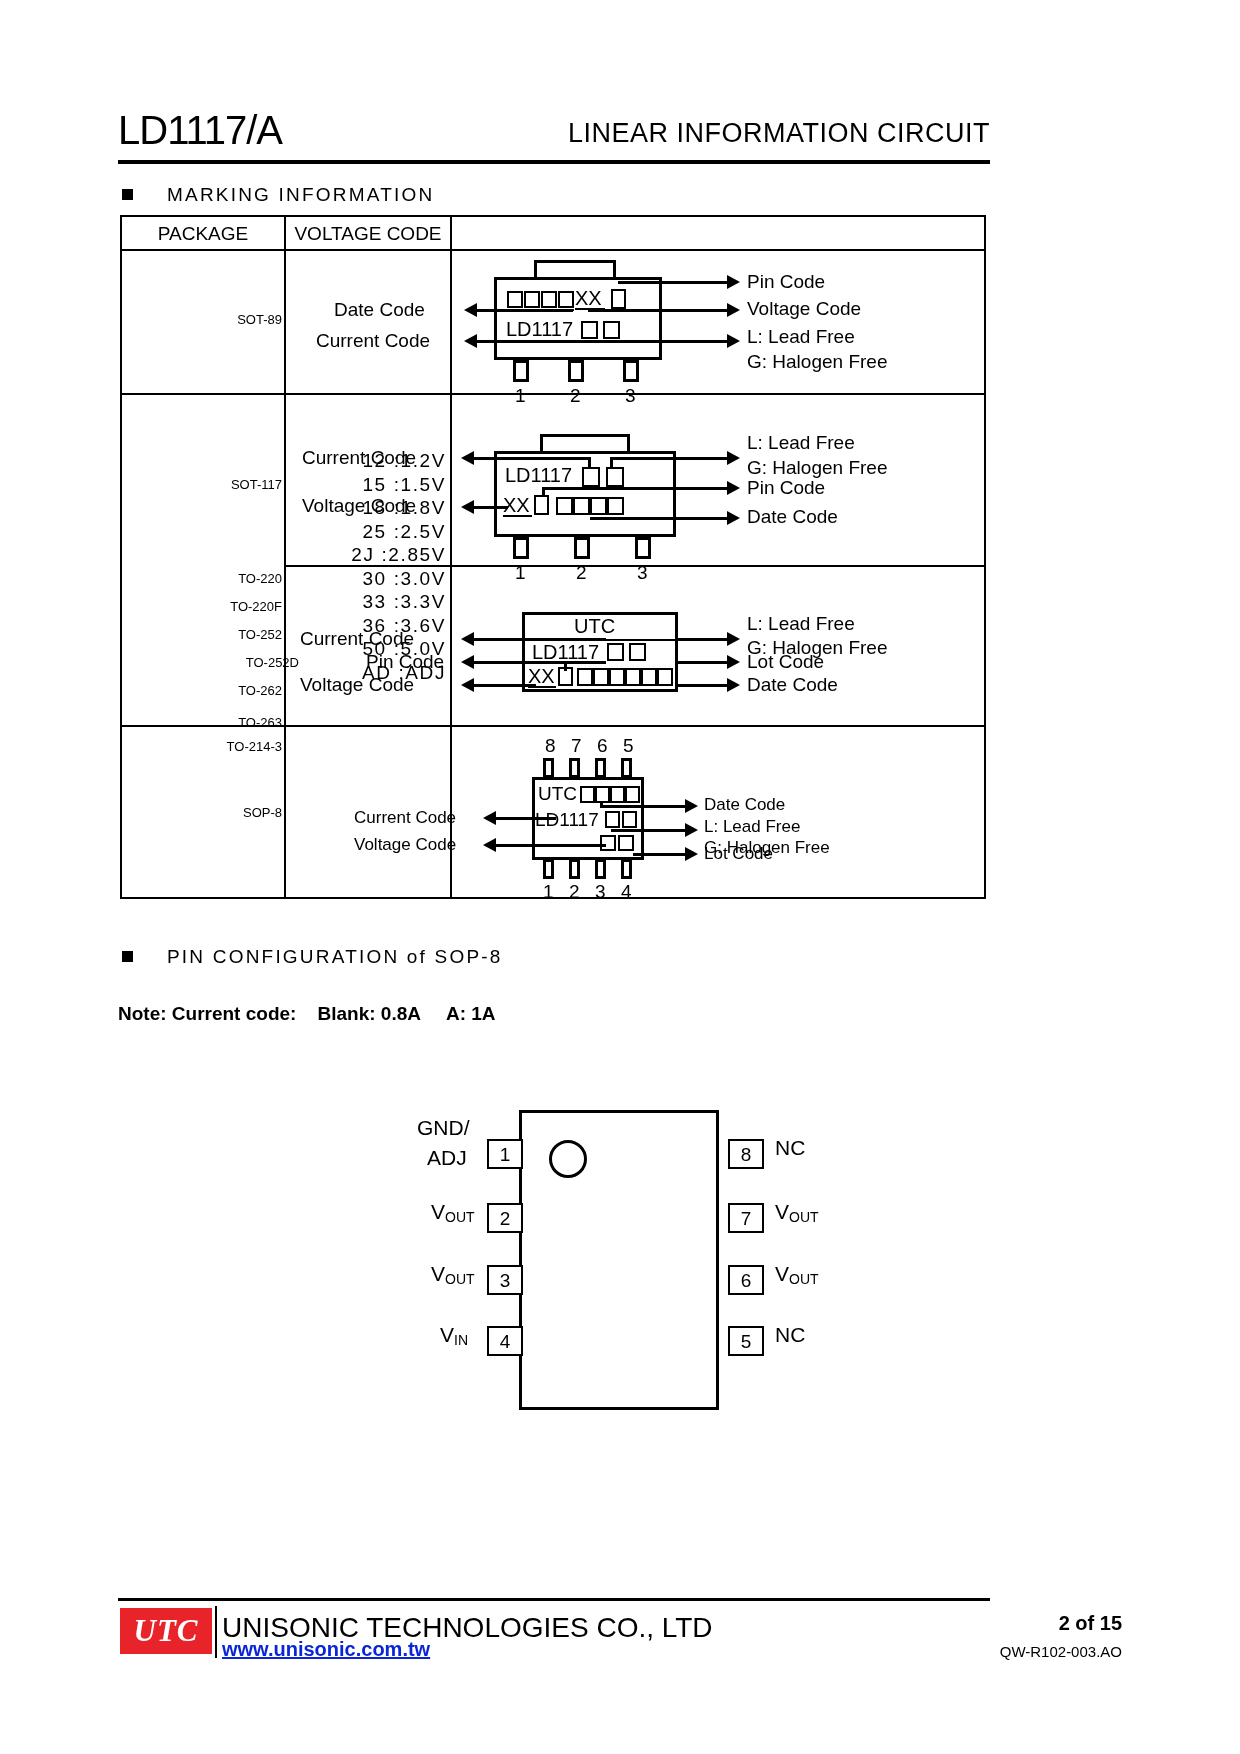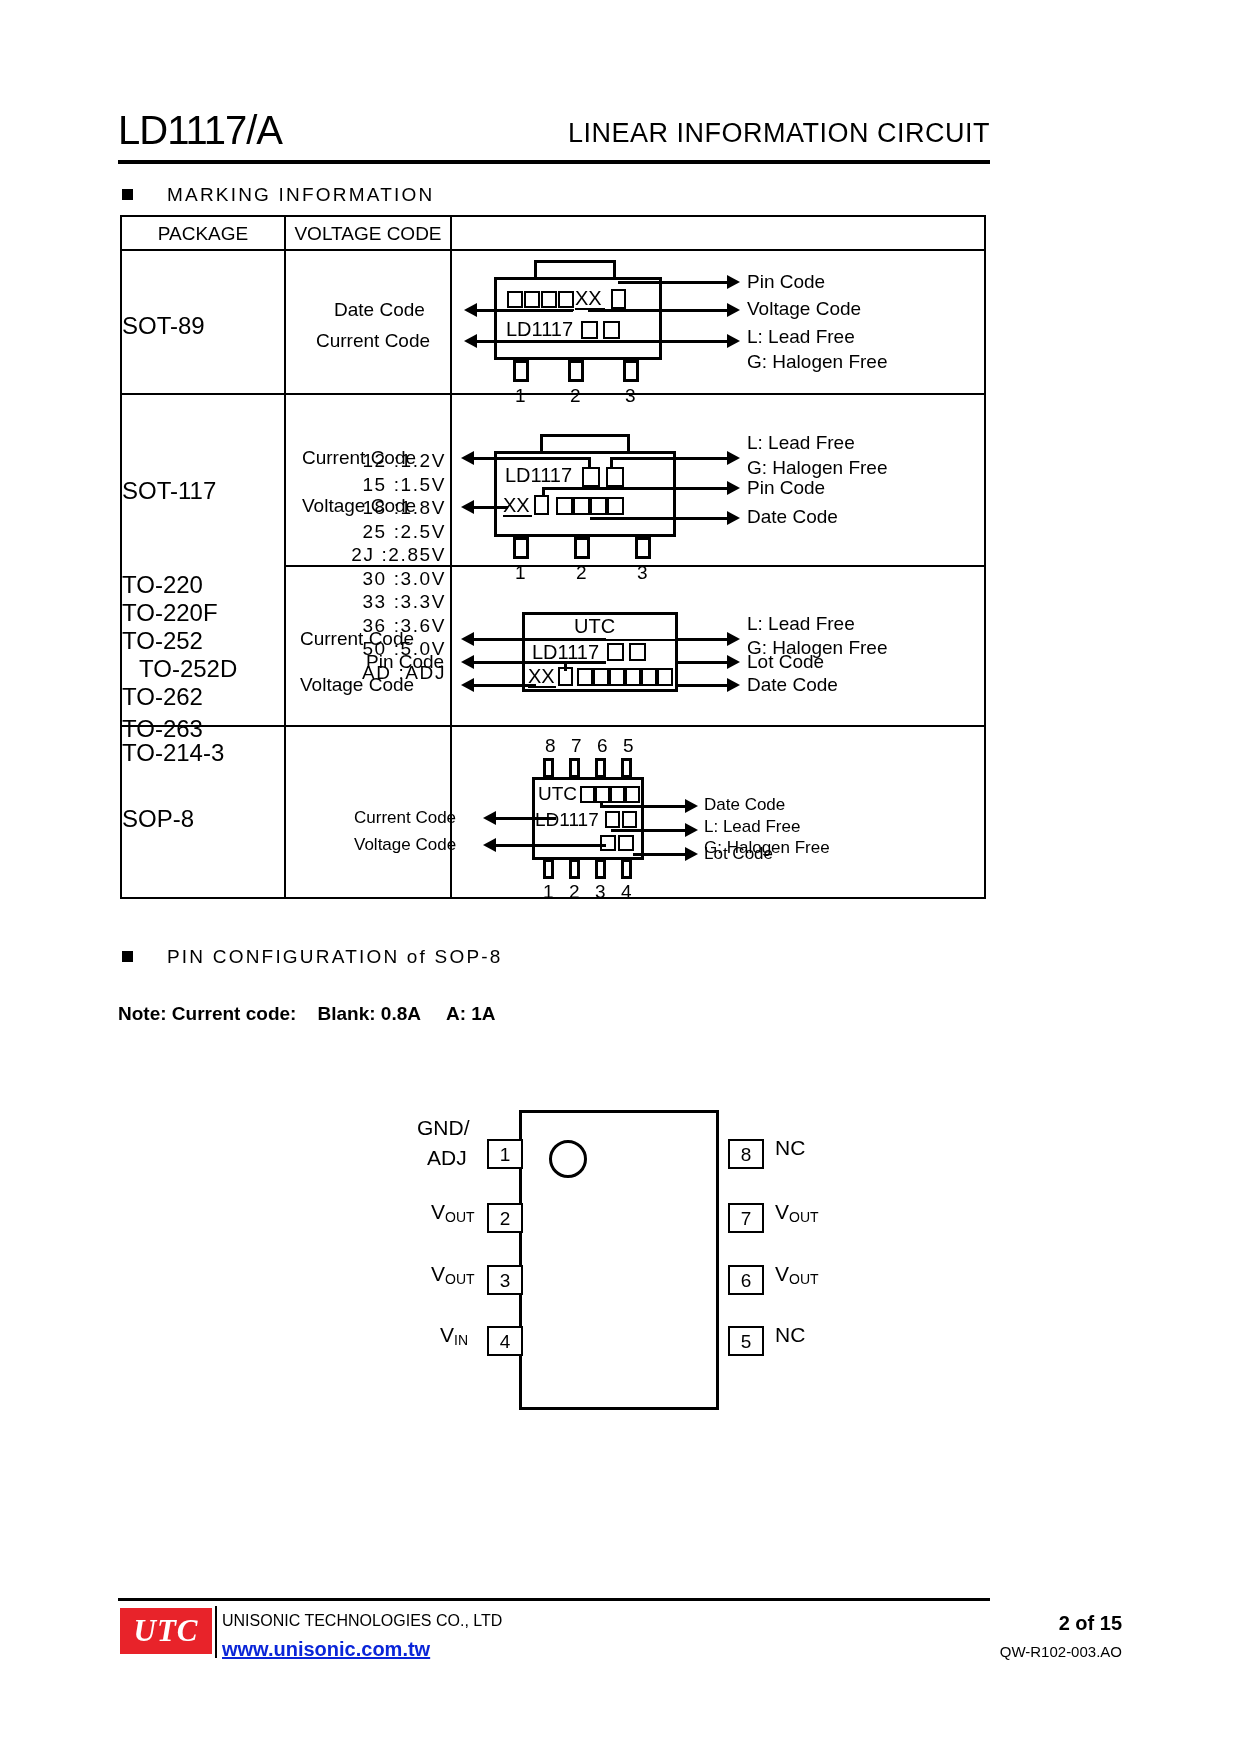--- a/index.html
+++ b/index.html
@@ -25,21 +25,21 @@
   .sect .bull{position:absolute;left:0;top:5px;width:11px;height:11px;background:#000;}
   .sect .txt{position:absolute;left:45px;top:0;white-space:nowrap;}
 
   
   .mtable{position:absolute;left:120px;top:215px;width:866px;height:684px;
           border:2px solid #000;box-sizing:border-box;}
   .mt-vline{position:absolute;top:0;bottom:0;width:2px;background:#000;}
   .mt-hline{position:absolute;left:0;right:0;height:2px;background:#000;}
   .cellText{position:absolute;font-size:19px;text-align:center;}
 
-  .pkg-label{position:absolute;width:160px;text-align:left;font-size:24px;left:0;}
+  .pkg-label{position:absolute;width:160px;text-align:right;font-size:13px;left:0;}
   .vcode{position:absolute;left:0;width:160px;text-align:right;font-size:19px;
          letter-spacing:1.6px;line-height:23.5px;white-space:pre;}
   .bxl{position:absolute;border:3px solid #000;box-sizing:border-box;background:#fff;}
   .ln{position:absolute;background:#000;}
   .lbl{position:absolute;font-size:19px;white-space:nowrap;}
   .lbl-sm{position:absolute;font-size:17px;white-space:nowrap;}
   .mono-mark{position:absolute;font-size:20px;white-space:nowrap;}
   .pin-num{position:absolute;font-size:19px;}
   .sq{position:absolute;border:2px solid #000;box-sizing:border-box;background:#fff;}
 
@@ -62,21 +62,21 @@
           box-sizing:border-box;text-align:center;font-size:19px;line-height:27px;background:#fff;}
   .pinlbl{position:absolute;font-size:21px;white-space:nowrap;}
   .sub{font-size:14px;vertical-align:baseline;position:relative;top:3px;}
 
   
   .ft-rule{position:absolute;left:118px;top:1598px;width:872px;height:3px;background:#000;}
   .utc-logo{position:absolute;left:120px;top:1608px;width:92px;height:46px;background:#e8232a;
             display:flex;align-items:center;justify-content:center;}
   .utc-logo span{font-family:"Liberation Serif",serif;font-style:italic;font-weight:bold;
                  color:#fff;font-size:31px;letter-spacing:1px;}
-  .ft-co{position:absolute;left:222px;top:1612px;font-size:16px;}
+  .ft-co{position:absolute;left:222px;top:1612px;font-size:28px;}
   .ft-url{position:absolute;left:222px;top:1638px;font-size:20px;color:#0a25d8;
           font-weight:bold;text-decoration:underline;}
   .ft-page{position:absolute;right:118px;top:1612px;font-size:20px;font-weight:bold;text-align:right;}
   .ft-doc{position:absolute;right:118px;top:1643px;font-size:15px;text-align:right;}
   .ft-vsep{position:absolute;left:215px;top:1606px;width:2px;height:52px;background:#000;}
 </style>
 </head>
 <body>
 
 <div class="page">

